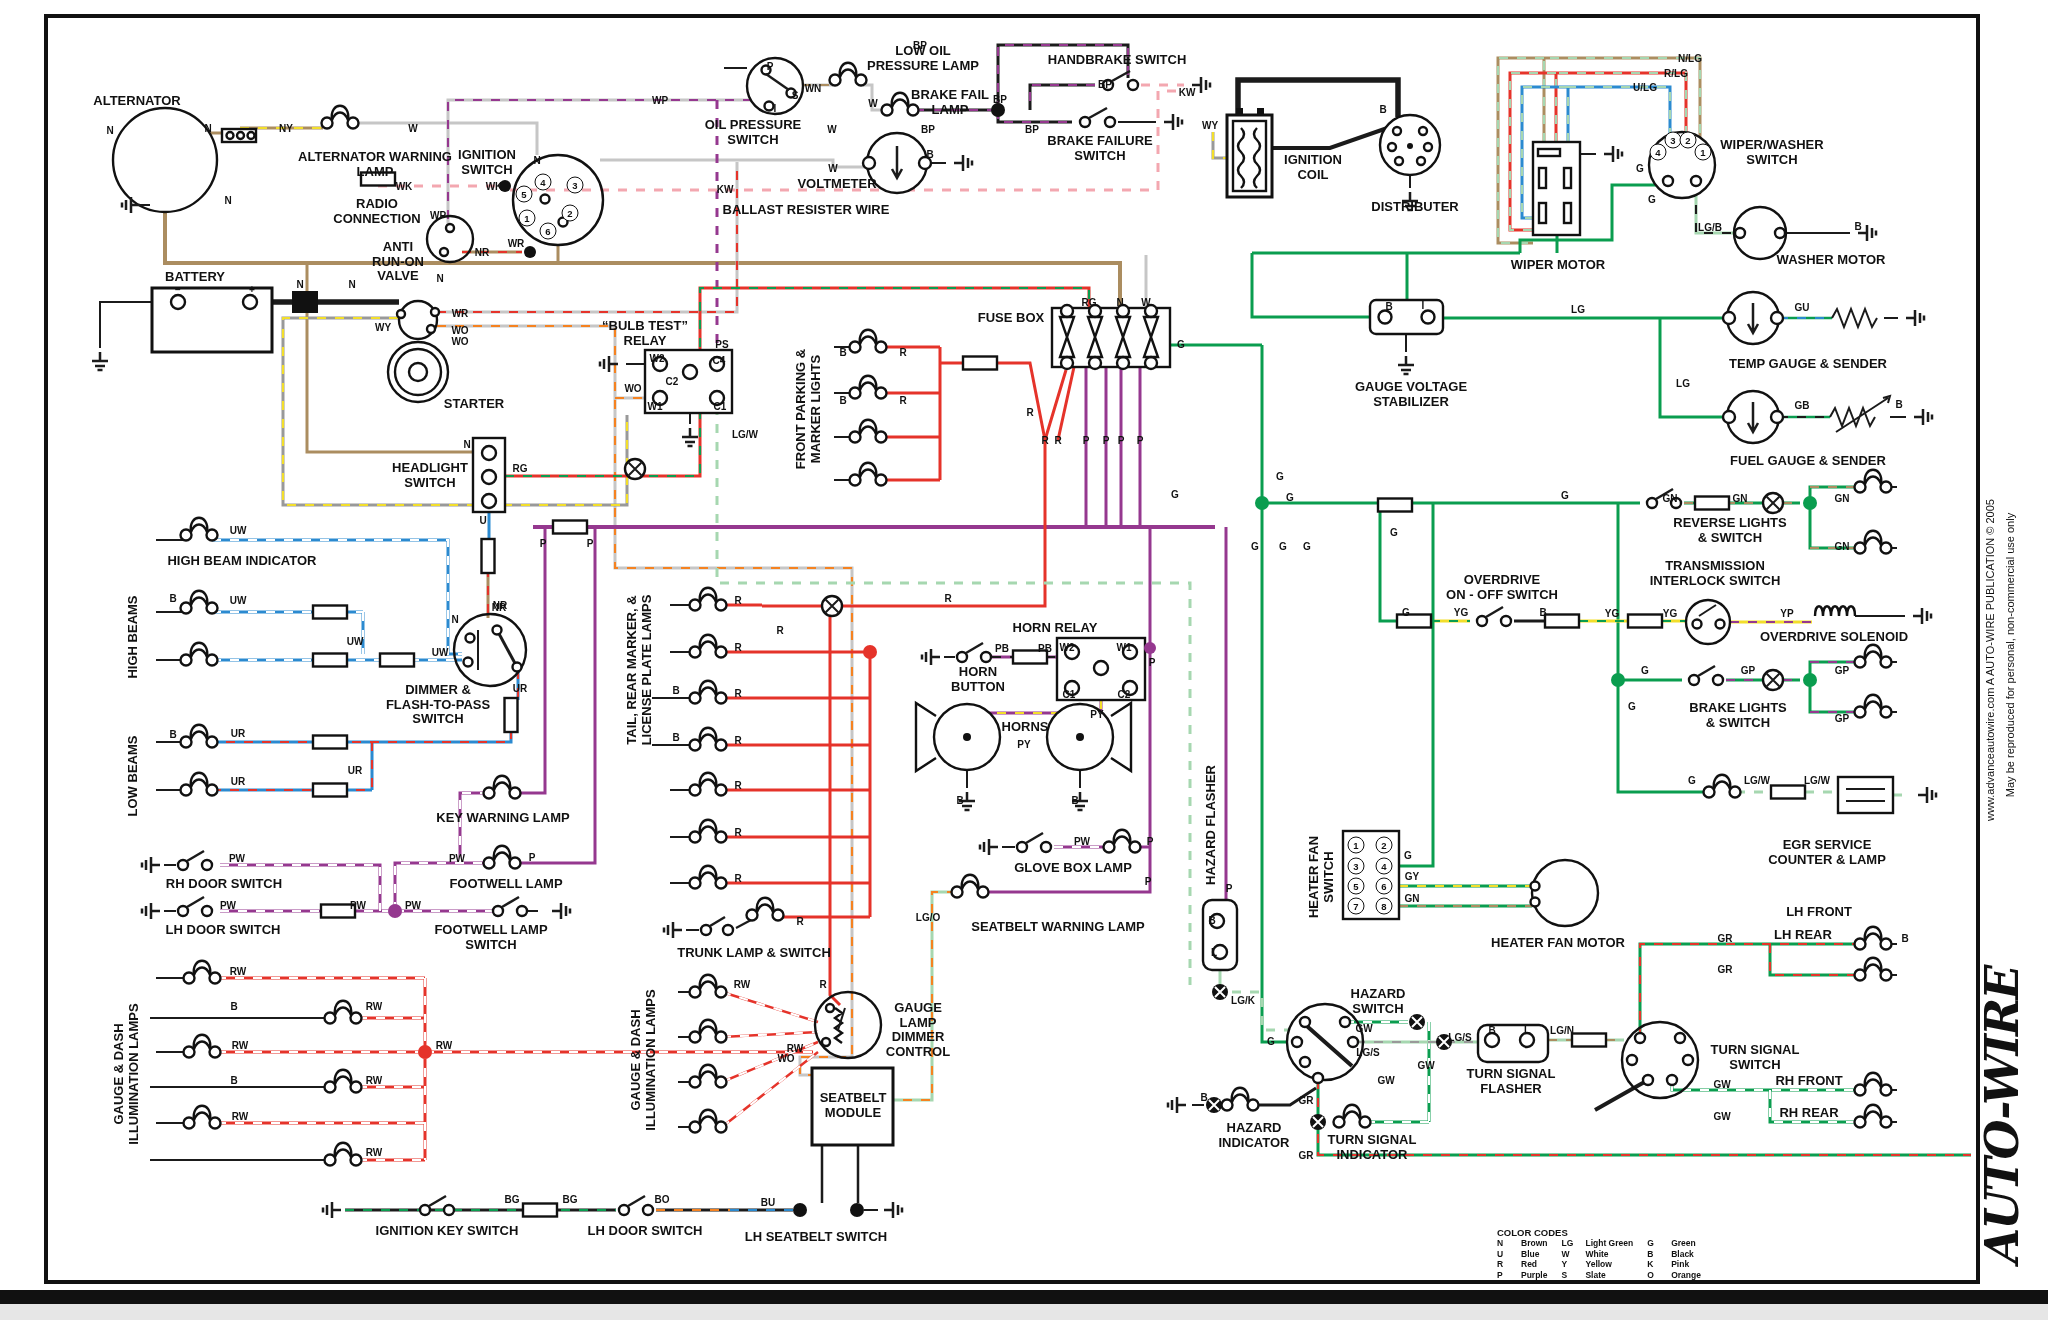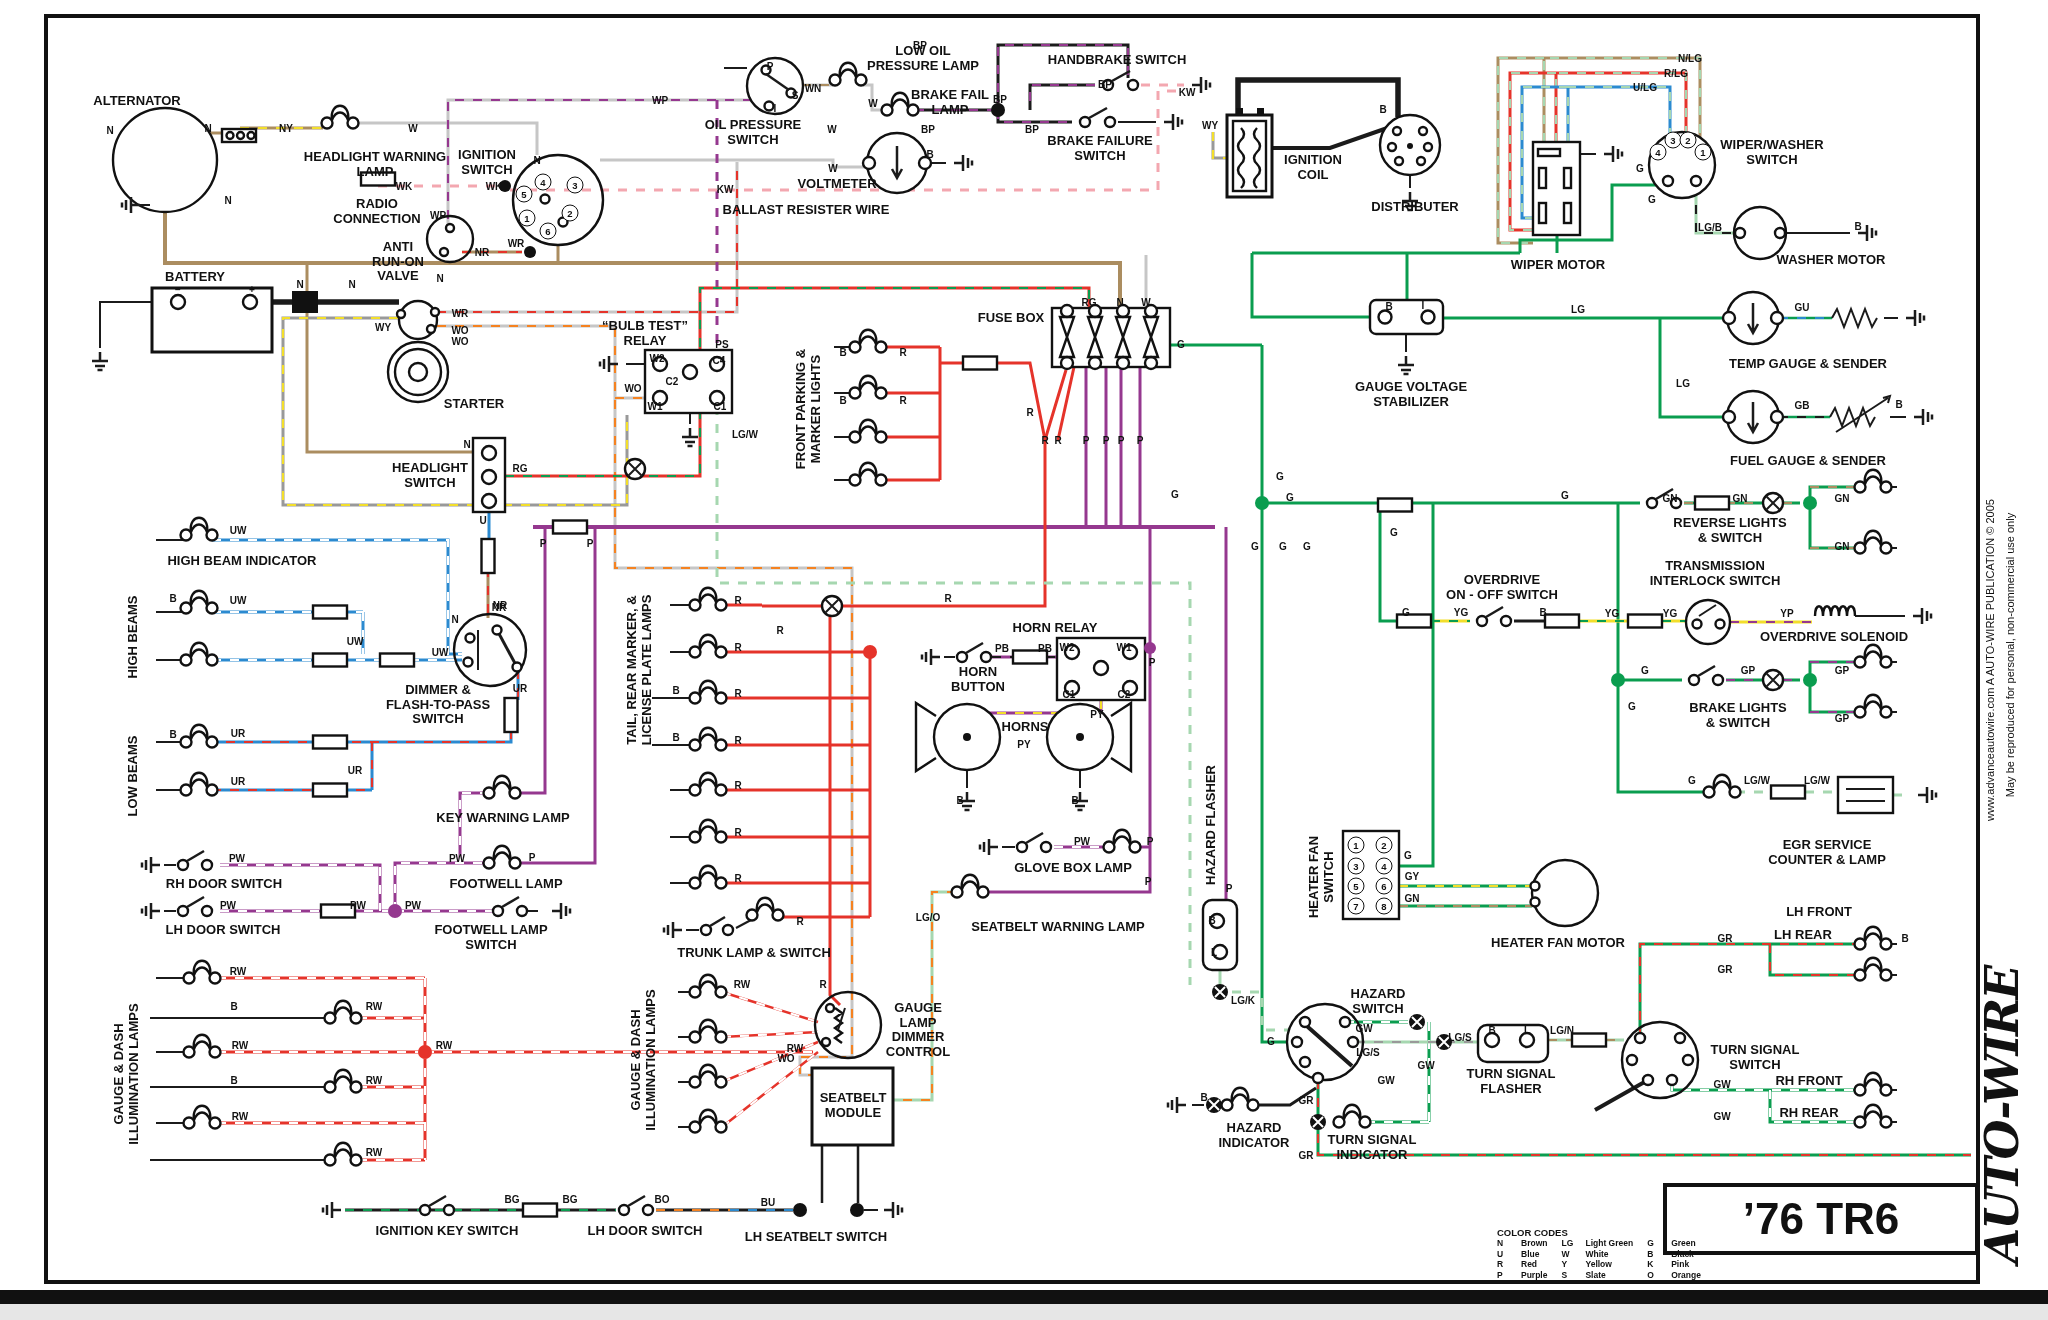--- a/index.html
+++ b/index.html
@@ -644,21 +644,21 @@
         <circle fill="#0a9d4f" cx="1810" cy="503" r="7"></circle>
 <circle fill="#0a9d4f" cx="1810" cy="680" r="7"></circle>
         <circle class="blk" cx="998" cy="110" r="7"></circle>
 <circle fill="#95388f" cx="1150" cy="648" r="6"></circle>
         <circle class="blk" cx="350,263" r="0"></circle>
 </g>
 </svg>
 
 <div id="labels">
       <div class="lbl" style="left: 137px; top: 101px;">ALTERNATOR</div>
-      <div class="lbl" style="left: 375px; top: 165px;">HEADLIGHT WARNING
+      <div class="lbl" style="left: 375px; top: 165px;">ALTERNATOR WARNING
 LAMP</div>
       <div class="lbl" style="left: 487px; top: 163px;">IGNITION
 SWITCH</div>
       <div class="lbl" style="left: 377px; top: 212px;">RADIO
 CONNECTION</div>
       <div class="lbl" style="left: 398px; top: 262px;">ANTI
 RUN-ON
 VALVE</div>
       <div class="lbl" style="left: 195px; top: 277px; text-align: center;">BATTERY</div>
       <div class="lbl" style="left: 474px; top: 404px;">STARTER</div>
@@ -962,23 +962,20 @@
       <span class="tag circ" style="left: 1356px; top: 845px;">1</span>
       <span class="tag circ" style="left: 1384px; top: 845px;">2</span>
       <span class="tag circ" style="left: 1356px; top: 866px;">3</span>
       <span class="tag circ" style="left: 1384px; top: 866px;">4</span>
       <span class="tag circ" style="left: 1356px; top: 886px;">5</span>
       <span class="tag circ" style="left: 1384px; top: 886px;">6</span>
       <span class="tag circ" style="left: 1356px; top: 906px;">7</span>
       <span class="tag circ" style="left: 1384px; top: 906px;">8</span>
     </div>
 
-<div id="titlebox">
-      <span>’76 TR6</span>
-    </div>
 
 <div id="legend">
   <div class="hd">COLOR CODES</div>
   <div class="cols" id="legend-cols">
         <div class="col">
           <span>N</span>
           <span>Brown</span>
           <span>U</span>
           <span>Blue</span>
           <span>R</span>

